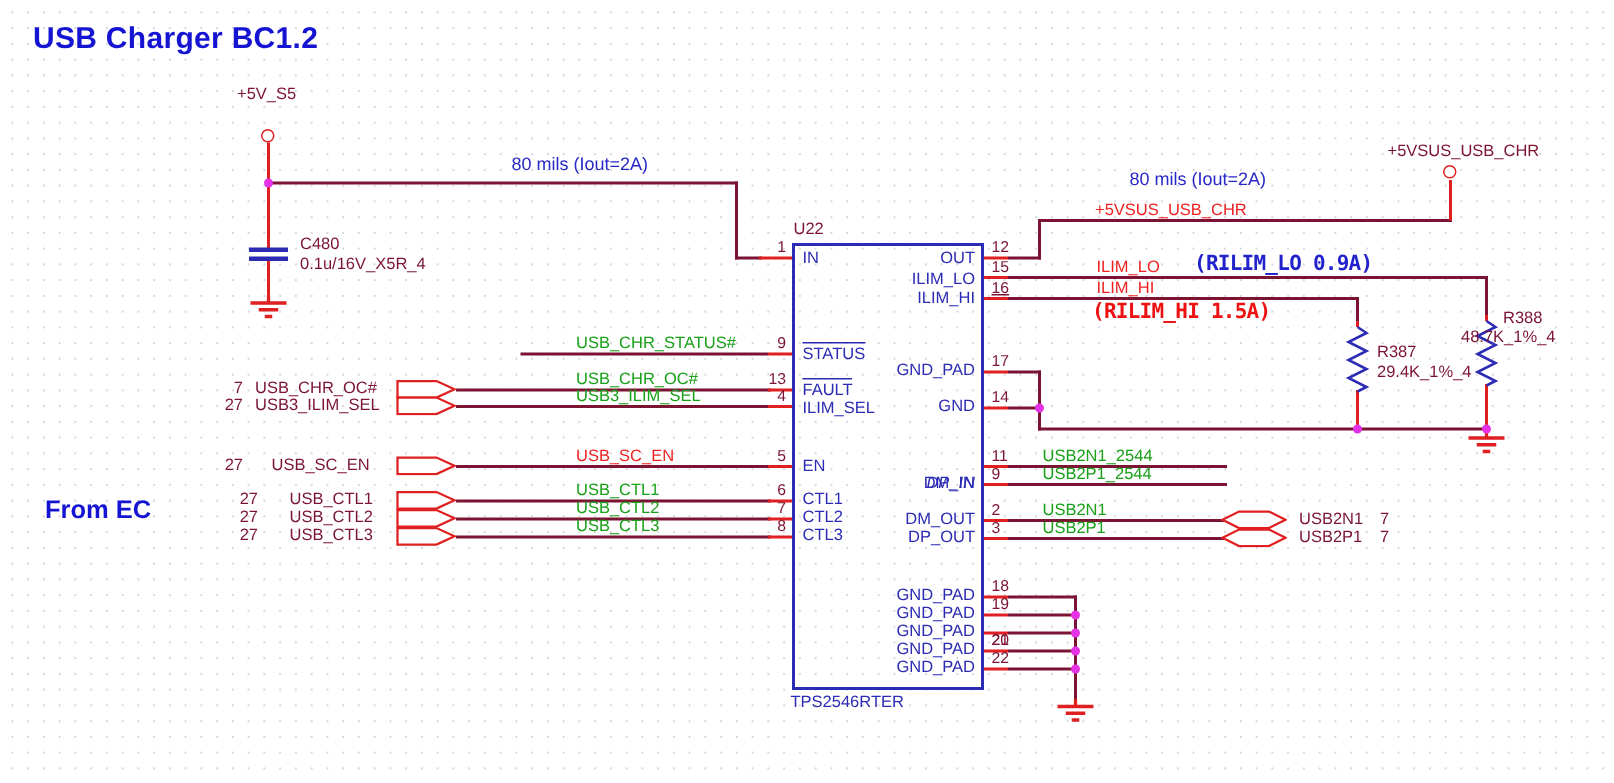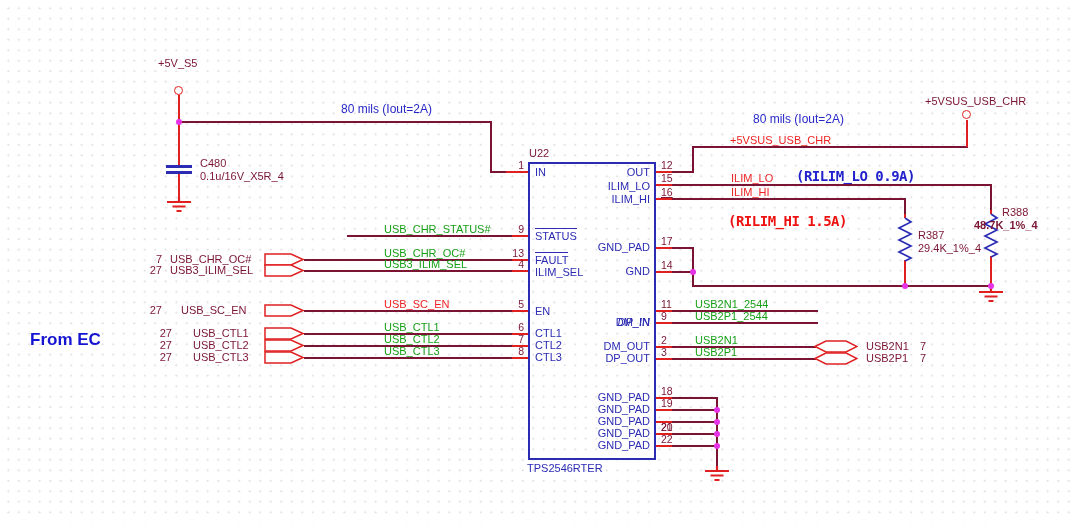--- a/index.html
+++ b/index.html
@@ -24,25 +24,26 @@
   .title{position:absolute;font-size:20px;line-height:22px;font-weight:bold;color:#1414d2;letter-spacing:0.2px;}
   .fromec{position:absolute;font-size:17px;line-height:18px;font-weight:bold;color:#1414d2;}
   .trace{position:absolute;font-size:12px;line-height:13px;color:#2828c8;}
   .mono{position:absolute;font-family:"DejaVu Sans Mono",monospace;font-size:14px;line-height:15px;font-weight:bold;letter-spacing:-0.5px;}
 </style>
 </head>
 <body>
 
 <div id="canvas">
 
+  <div class="title" style="left:22px;top:15px;">USB Charger BC1.2</div>
   <div class="fromec" style="left:30px;top:331px;">From EC</div>
   <div class="trace" style="left:341px;top:103px;">80 mils (Iout=2A)</div>
   <div class="trace" style="left:753px;top:113px;">80 mils (Iout=2A)</div>
   <div class="mono" style="left:796px;top:169px;color:#2222cc;">(RILIM_LO 0.9A)</div>
-  <div class="mono" style="left:728px;top:214px;color:#ee1111;">(RILIM_HI 1.5A)</div>
+  <div class="mono" style="left:728px;top:201px;color:#ee1111;">(RILIM_HI 1.5A)</div>
 
   <div class="w" style="left:179px;top:121px;width:313px;height:2px;"></div>
   <div class="w" style="left:490px;top:121px;width:2px;height:52px;"></div>
   <div class="w" style="left:490px;top:171px;width:18px;height:2px;"></div>
   <div class="w" style="left:672px;top:171px;width:22px;height:2px;"></div>
   <div class="w" style="left:692px;top:147px;width:2px;height:26px;"></div>
   <div class="w" style="left:692px;top:146px;width:276px;height:2px;"></div>
   <div class="w" style="left:672px;top:184px;width:320px;height:2px;"></div>
   <div class="w" style="left:990px;top:184px;width:2px;height:28px;"></div>
   <div class="w" style="left:672px;top:198px;width:234px;height:2px;"></div>
@@ -181,21 +182,21 @@
     <polyline points="9,4 15,8 3,14 15,20 3,26 15,32 3,38 15,44 9,47" stroke="#2b2bb4" stroke-width="1.7" fill="none"></polyline>
   </svg>
   <div class="t m" style="left:918px;top:230px;">R387</div>
   <div class="t m" style="left:918px;top:243px;">29.4K_1%_4</div>
 
   <svg class="sym" style="left:982px;top:210px;" width="18" height="48">
     <path d="M9 0 V4" stroke="#e02020" stroke-width="2" fill="none"></path>
     <polyline points="9,4 15,8 3,14 15,20 3,26 15,32 3,38 15,44 9,47" stroke="#2b2bb4" stroke-width="1.7" fill="none"></polyline>
   </svg>
   <div class="t m" style="left:1002px;top:207px;">R388</div>
-  <div class="t m" style="left:974px;top:220px;font-weight:bold;">48.7K_1%_4</div>
+  <div class="t m" style="left:974px;top:220px;">48.7K_1%_4</div>
 
   <svg class="sym" style="left:165px;top:197px;" width="28" height="18">
     <path d="M14 0 V4 M2 5 H26 M7.5 9.5 H20.5 M11.5 14 H16.5" stroke="#e02020" stroke-width="2.2" fill="none"></path>
   </svg>
   <svg class="sym" style="left:703px;top:466px;" width="28" height="18">
     <path d="M14 0 V4 M2 5 H26 M7.5 9.5 H20.5 M11.5 14 H16.5" stroke="#e02020" stroke-width="2.2" fill="none"></path>
   </svg>
   <svg class="sym" style="left:977px;top:287px;" width="28" height="18">
     <path d="M14 0 V4 M2 5 H26 M7.5 9.5 H20.5 M11.5 14 H16.5" stroke="#e02020" stroke-width="2.2" fill="none"></path>
   </svg>

